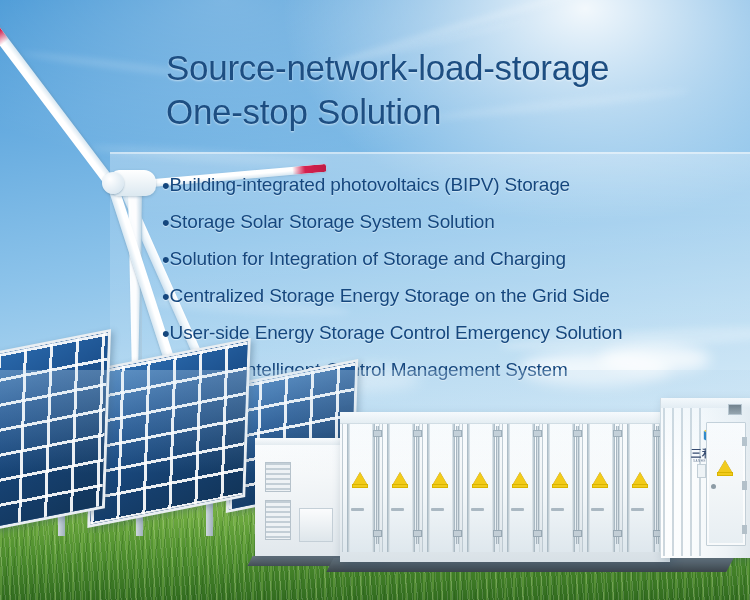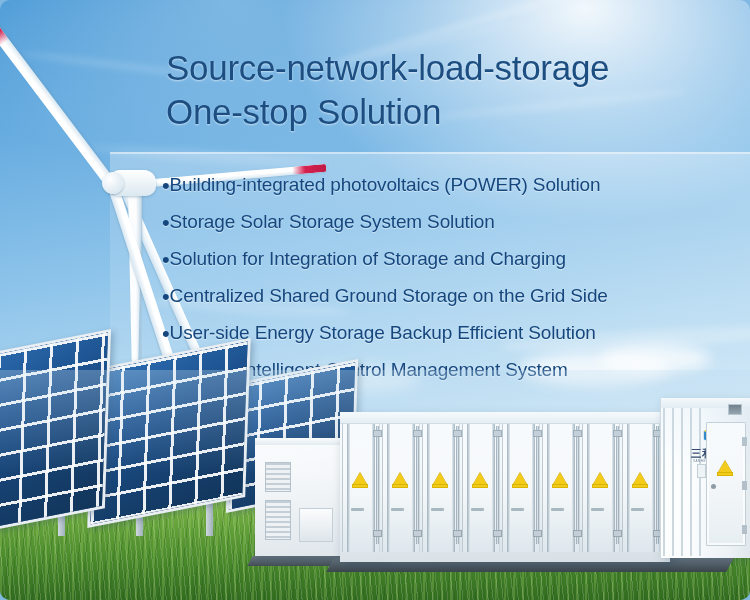--- a/index.html
+++ b/index.html
@@ -2,21 +2,21 @@
 <html><head>
 <meta charset="utf-8">
 <style>
   * { margin:0; padding:0; box-sizing:border-box; }
   html,body { width:750px; height:600px; overflow:hidden; }
   body {
     font-family:"Liberation Sans", sans-serif;
     background:#7fb8e0;
     position:relative;
   }
-  #stage { position:absolute; inset:0; width:750px; height:600px; overflow:hidden;border-radius:10px; }
+  #stage { position:absolute; inset:0; width:750px; height:600px; overflow:hidden; }
 
   
   .sky {
     position:absolute; left:0; top:0; width:750px; height:420px;
     background:
       radial-gradient(ellipse 420px 300px at 78% 2%, rgba(255,255,255,0.92) 0%, rgba(255,255,255,0.42) 38%, rgba(255,255,255,0) 72%),
       radial-gradient(ellipse 500px 240px at 30% 0%, rgba(255,255,255,0.28) 0%, rgba(255,255,255,0) 70%),
       linear-gradient(170deg, #3e93d4 0%, #64aadf 22%, #8cc3ea 52%, #b4d9f1 78%, #d3e9f7 100%);
   }
   .cirrus { position:absolute; background:rgba(255,255,255,.5); filter:blur(3px); border-radius:50%; }
@@ -328,25 +328,25 @@
     <div class="nacelle"></div>
     <div class="hub"></div>
   </div>
 
   <div class="headline">
     <div>Source-network-load-storage</div>
     <div>One-stop Solution</div>
   </div>
 
   <div class="bullets">
-    <div class="bullet"><span class="dot">•</span><span>Building-integrated photovoltaics (POWER) Solution</span></div>
+    <div class="bullet"><span class="dot">•</span><span>Building-integrated photovoltaics (BIPV) Storage</span></div>
     <div class="bullet"><span class="dot">•</span><span>Storage Solar Storage System Solution</span></div>
     <div class="bullet"><span class="dot">•</span><span>Solution for Integration of Storage and Charging</span></div>
-    <div class="bullet"><span class="dot">•</span><span>Centralized Shared Ground Storage on the Grid Side</span></div>
-    <div class="bullet"><span class="dot">•</span><span>User-side Energy Storage Backup Efficient Solution</span></div>
+    <div class="bullet"><span class="dot">•</span><span>Centralized Storage Energy Storage on the Grid Side</span></div>
+    <div class="bullet"><span class="dot">•</span><span>User-side Energy Storage Control Emergency Solution</span></div>
     <div class="bullet"><span class="dot">•</span><span>Efficient Intelligent Control Management System</span></div>
   </div>
 
   <div class="grass-far"></div>
   <div class="grass">
     <div class="blades-tex"></div>
   </div>
 
   <div class="pv-group">
     <div class="pv-rail"></div>

